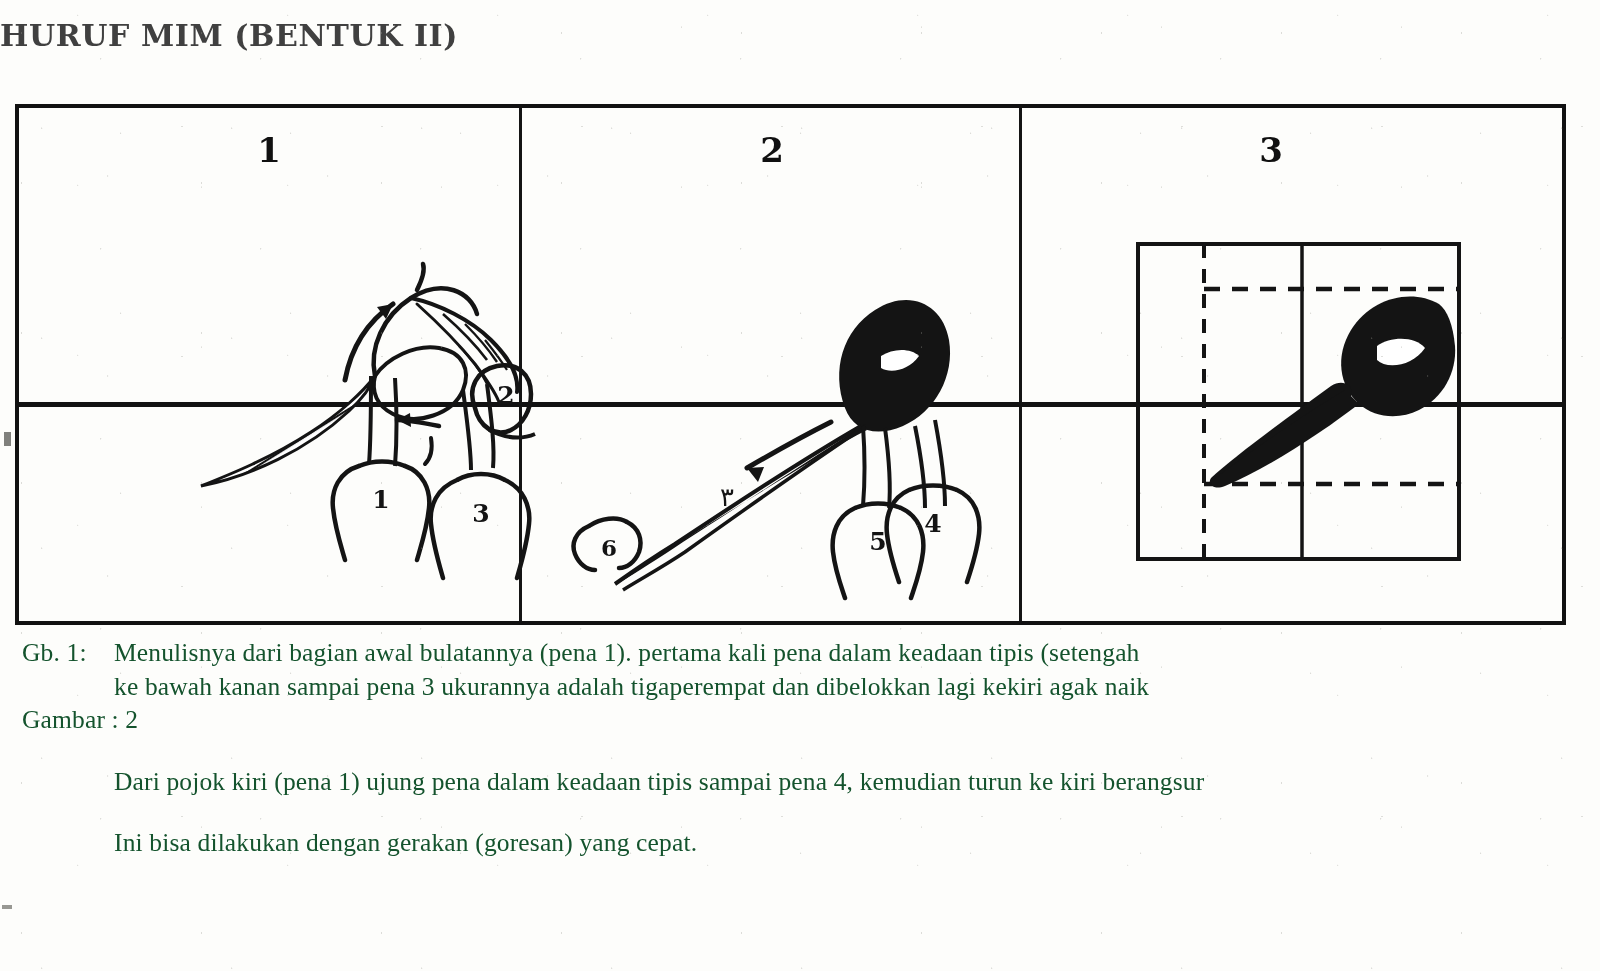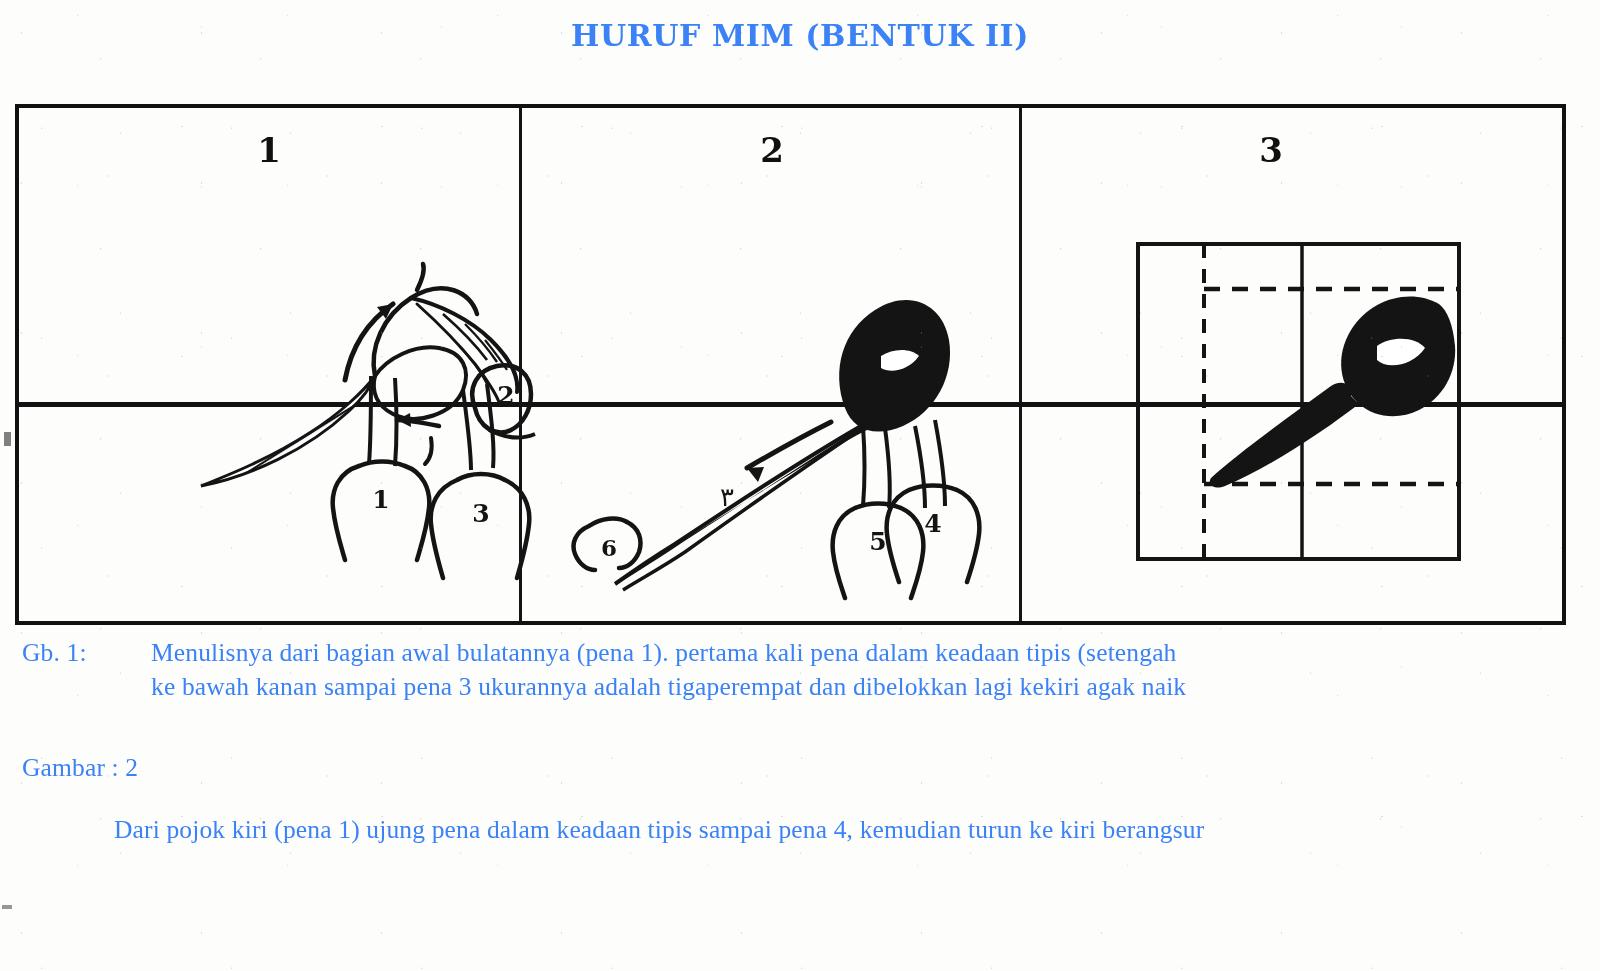--- a/index.html
+++ b/index.html
@@ -36,26 +36,25 @@
     background-size: 180px 150px, 210px 170px, 160px 190px, 240px 160px,
                      190px 210px, 170px 180px, 220px 200px, 200px 230px;
   }
 
   
   .title {
     position: absolute;
     top: 18px;
     left: 0;
     width: 1600px;
-    text-align: center;
     font-family: "DejaVu Serif", "Liberation Serif", serif;
     font-weight: bold;
     font-size: 30px;
     letter-spacing: 0.6px;
-    color: #3b82f6;
+    color: #404040;
   }
 
   
   .frame {
     position: absolute;
     left: 15px;
     top: 104px;
     width: 1551px;
     height: 521px;
     border: 4px solid #111;
@@ -97,35 +96,35 @@
 
   
   .body-text {
     position: absolute;
     left: 22px;
     top: 636px;
     width: 1562px;
     font-family: "Liberation Serif", "DejaVu Serif", serif;
     font-size: 25.5px;
     line-height: 33.5px;
-    color: #3b82f6;
+    color: #14532d;
     letter-spacing: 0.15px;
   }
   .para-gb1 { position: relative; }
   .gb1-label {
     position: absolute;
     left: 0;
     top: 0;
   }
   .gb1-lines {
     margin: 0;
     padding-left: 92px;
   }
-  .line { white-space: nowrap; display: block; margin-left: 37px; }
-  .flush { padding-left: 0; display: block; white-space: nowrap; margin-top: 48px; }
+  .line { white-space: nowrap; display: block; }
+  .flush { padding-left: 0; display: block; white-space: nowrap; }
   .g2indent { padding-left: 92px; display: block; white-space: nowrap; margin-top: 28px; }
 
   
   .margin-mark {
     position: absolute;
     left: 4px;
     top: 432px;
     width: 7px;
     height: 14px;
     background: #4a4a46;
@@ -291,19 +290,20 @@
     <div class="para-gb1">
       <span class="gb1-label">Gb. 1:</span>
       <div class="gb1-lines">
         <span class="line">Menulisnya dari bagian awal bulatannya (pena 1). pertama kali pena dalam keadaan tipis (setengah</span>
         <span class="line">ke bawah kanan sampai pena 3 ukurannya adalah tigaperempat dan dibelokkan lagi kekiri agak naik</span>
       </div>
     </div>
 
     <span class="flush">Gambar : 2</span>
     <span class="g2indent">Dari pojok kiri (pena 1) ujung pena dalam keadaan tipis sampai pena 4, kemudian   turun ke kiri berangsur</span>
+    <span class="g2indent">Ini bisa dilakukan dengan gerakan (goresan) yang cepat.</span>
 
   </div>
 
   <div class="margin-mark"></div>
   <div class="margin-mark2"></div>
   <div class="speckle"></div>
 </div>
 
 </body></html>

